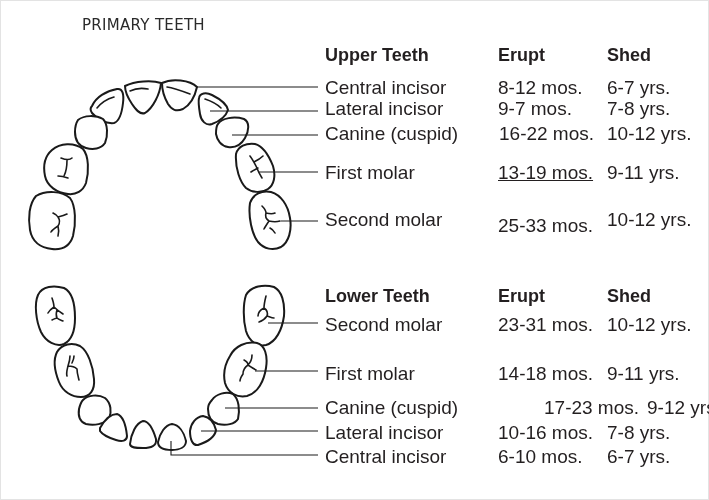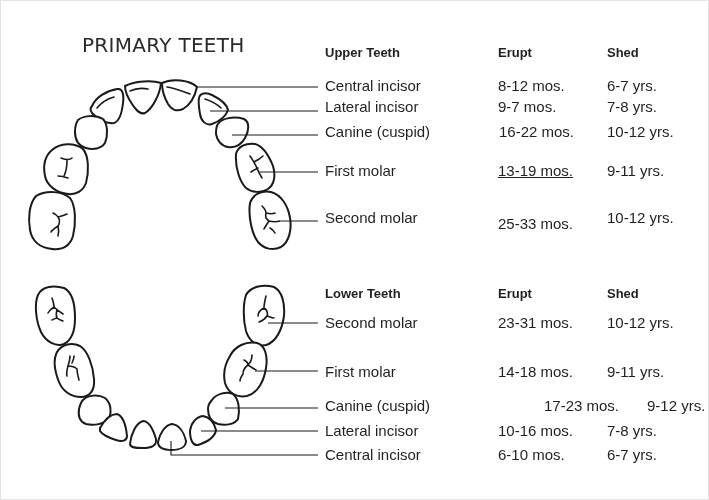--- a/index.html
+++ b/index.html
@@ -1,21 +1,21 @@
 <!DOCTYPE html>
 <html><head>
 <meta charset="utf-8">
 <style>
   html, body { margin: 0; padding: 0; background: #ffffff; }
   body { width: 709px; height: 500px; position: relative; overflow: hidden; font-family: "Liberation Sans", sans-serif; color: #231f20; }
   .frame { position: absolute; left: 0; top: 0; width: 707px; height: 498px; border: 1px solid #e3e3e3; }
-  .title { position: absolute; left: 82px; top: 33px; font-family: "DejaVu Sans", sans-serif; font-size: 20px; letter-spacing: 0.3px; color: #2a2a2a; font-weight: normal; }
+  .title { position: absolute; left: 82px; top: 16px; font-family: "DejaVu Sans", sans-serif; font-size: 15px; letter-spacing: 0.3px; color: #2a2a2a; font-weight: normal; }
   svg.diagram { position: absolute; left: 0; top: 0; }
-  .col { position: absolute; font-size: 15px; color: #231f20; white-space: nowrap; }
-  .hdr { font-weight: bold; font-size: 13px; }
+  .col { position: absolute; font-size: 19px; color: #231f20; white-space: nowrap; }
+  .hdr { font-weight: bold; font-size: 18px; }
 </style>
 </head>
 <body>
 
 <div class="frame"></div>
 
 <div class="title">PRIMARY TEETH</div>
 
 <svg class="diagram" width="709" height="500" viewBox="0 0 709 500">
   <g fill="#fff" stroke="#1a1a1a" stroke-width="2" stroke-linejoin="round" stroke-linecap="round">

